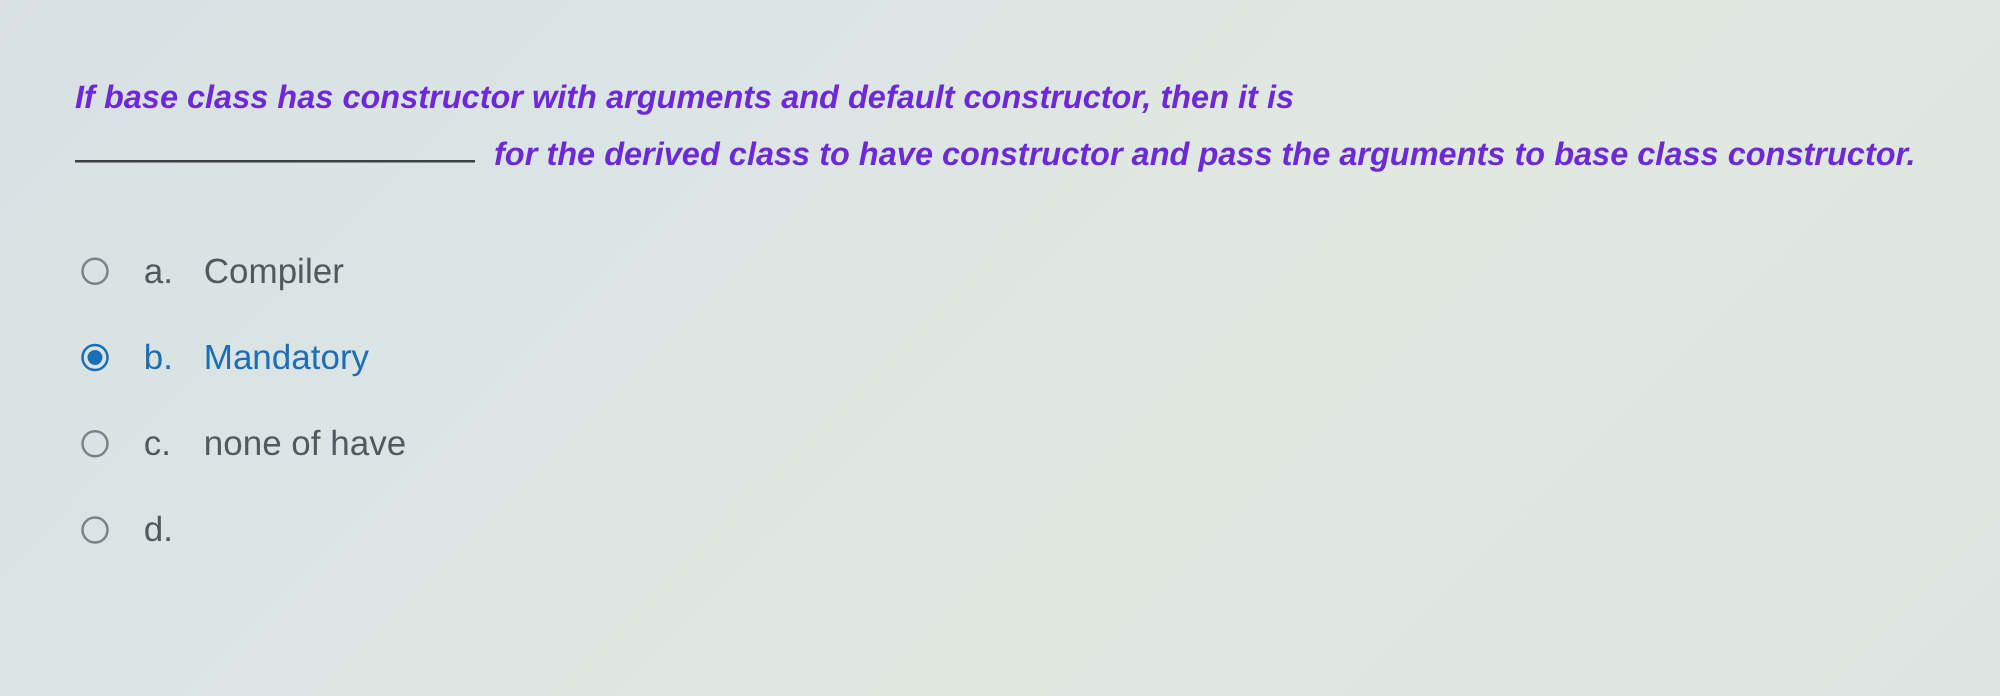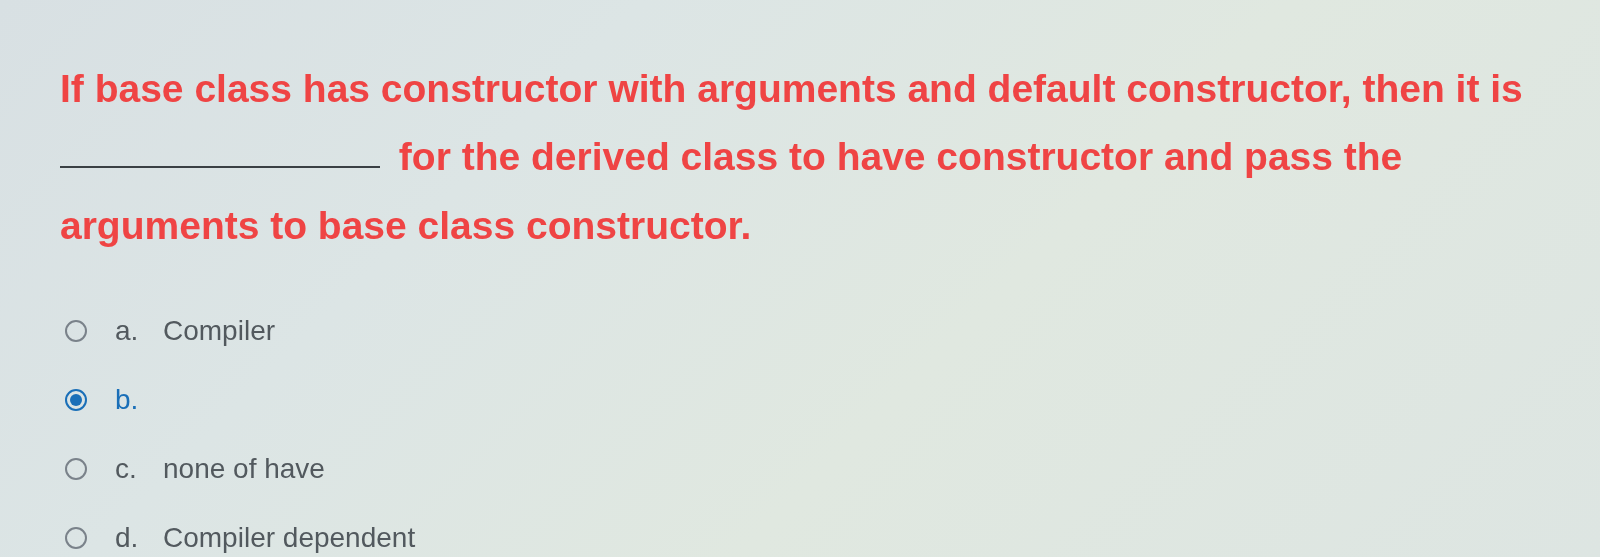--- a/index.html
+++ b/index.html
@@ -14,24 +14,25 @@
     font-family: Arial, Helvetica, sans-serif;
     padding: 55px 60px 30px 60px;
     color: #3a4044;
     position: relative;
     overflow: hidden;
   }
   .question-block {
     margin-bottom: 55px;
   }
   .question-text {
-    font-size: 39px;
+    font-size: 26px;
     font-weight: 700;
     line-height: 1.75;
-    color: #ef4444;
+    color: #6d28d9;
+    font-style: italic;
   }
   .blank-line {
     display: inline-block;
     border-bottom: 2px solid #3a4044;
     width: 320px;
     vertical-align: baseline;
     margin-right: 8px;
     position: relative;
     top: -2px;
   }
@@ -97,27 +98,27 @@
     <span class="radio-outer"></span>
     <span class="option-letter">a.</span>
     <span class="option-label">Compiler</span>
   </div>
 
   <div class="option-row selected">
     <span class="radio-outer selected">
         <span class="radio-inner"></span>
       </span>
     <span class="option-letter">b.</span>
+    <span class="option-label">Mandatory</span>
   </div>
 
   <div class="option-row">
     <span class="radio-outer"></span>
     <span class="option-letter">c.</span>
     <span class="option-label">none of have</span>
   </div>
 
   <div class="option-row">
     <span class="radio-outer"></span>
     <span class="option-letter">d.</span>
-    <span class="option-label">Compiler dependent</span>
   </div>
 
 </div>
 
 </body></html>

